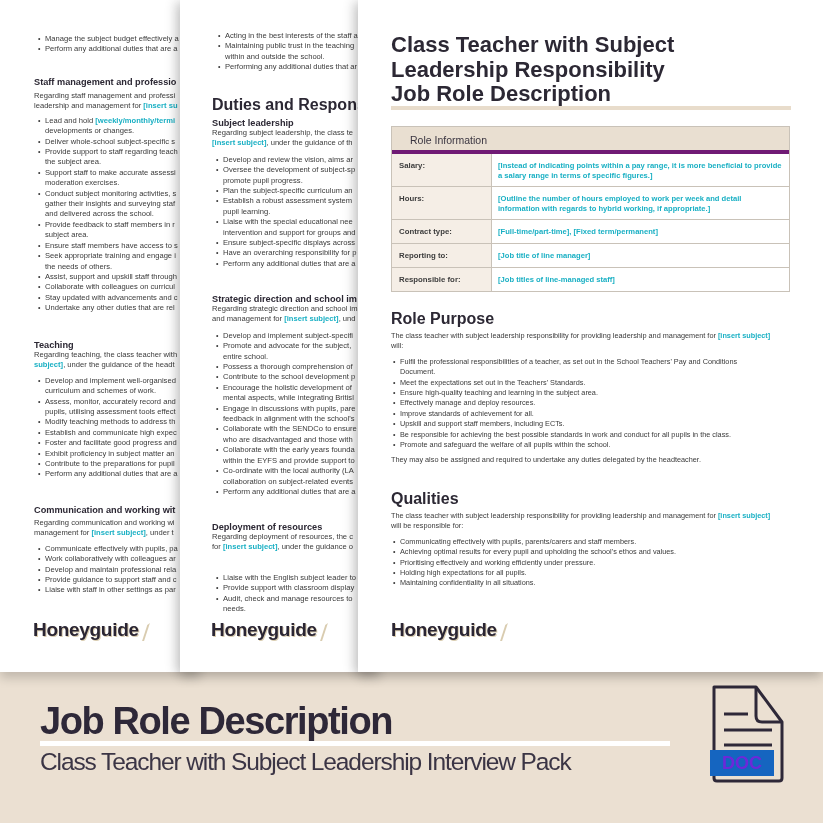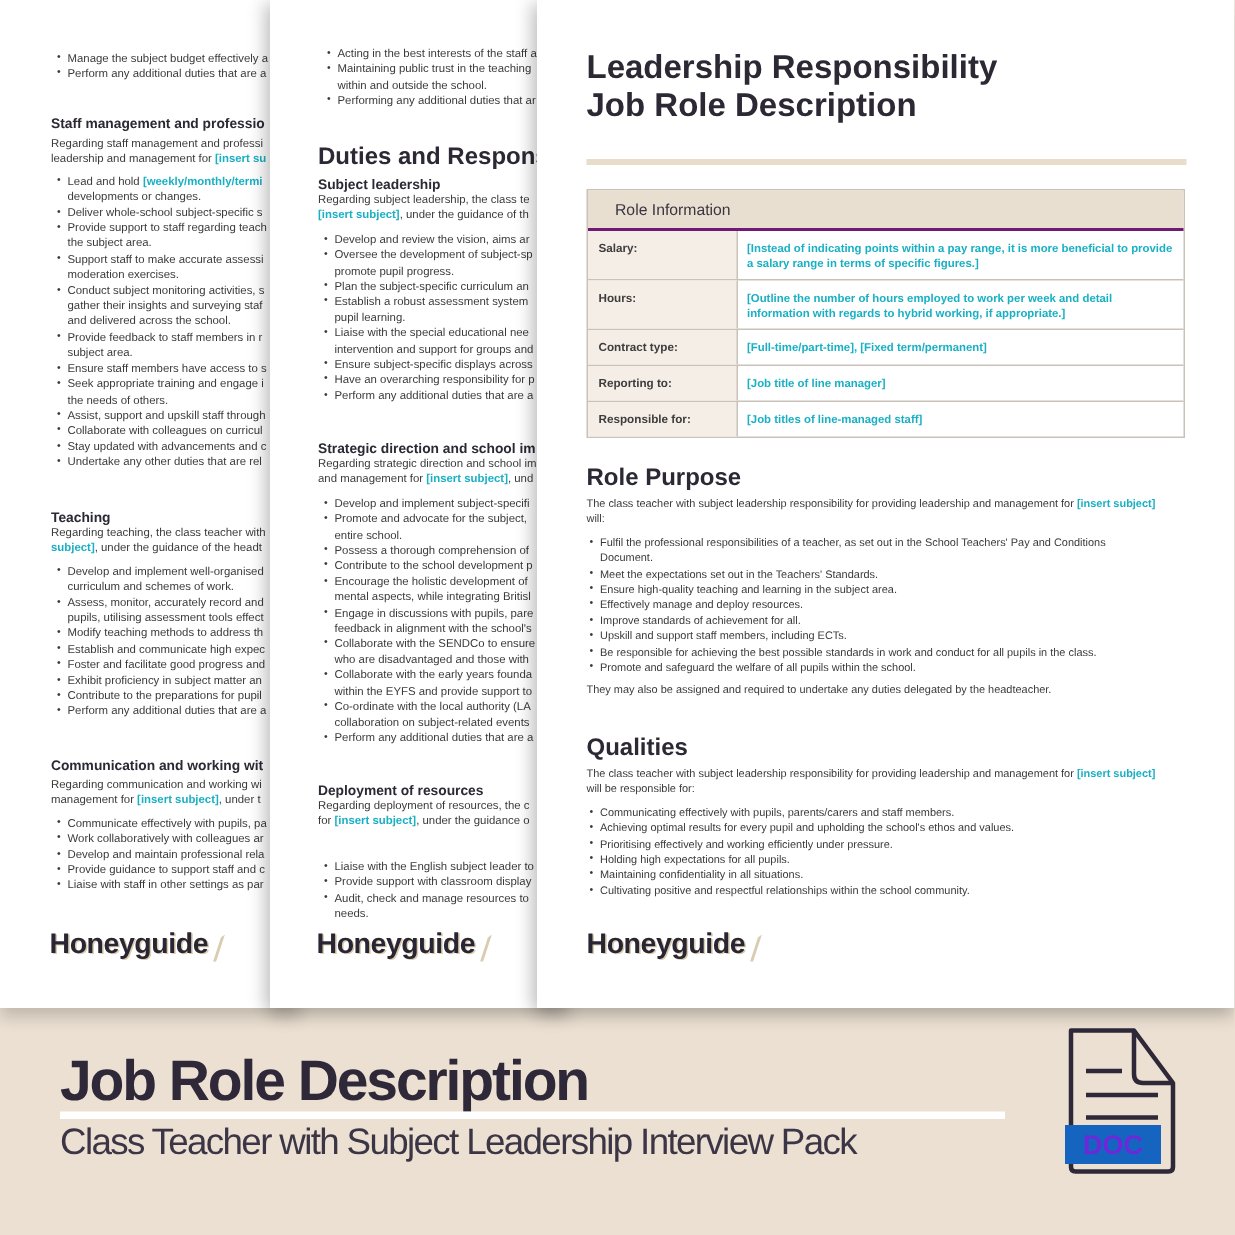--- a/index.html
+++ b/index.html
@@ -32,21 +32,21 @@
   }
   .logo::after {
     content: ""; position: absolute; right: -8px; top: 4px; width: 10px; height: 16px;
     border-right: 2px solid #d9ccb0; border-top: 2px solid transparent; transform: skewX(-18deg);
   }
 
   
   .front-title { position: absolute; left: 33px; top: 33px; font-size: 22px; line-height: 24.5px; font-weight: bold; color: #2c2834; white-space: nowrap; }
   .title-rule { position: absolute; left: 33px; top: 106px; width: 400px; height: 4px; background: #e8dccb; }
   .role-table { position: absolute; left: 33px; top: 126px; width: 399px; border: 1px solid #c9c2b8; border-collapse: collapse; }
-  .role-table .th { background: #e9dfd1; height: 27px; font-size: 10.5px; padding-left: 18px; line-height: 27px; color: #3a3540; border-bottom: 2px solid #701a75; }
+  .role-table .th { background: #e9dfd1; height: 27px; font-size: 10.5px; padding-left: 18px; line-height: 27px; color: #3a3540; border-bottom: 4px solid #701a75; }
   .role-row { display: flex; border-bottom: 1px solid #c9c2b8; }
   .role-row:last-child { border-bottom: none; }
   .role-label { width: 100px; background: #f5eee6; border-right: 1px solid #c9c2b8; font-size: 7.8px; font-weight: bold; color: #3d3d3d; padding: 7px 0 0 7px; }
   .role-value { flex: 1; font-size: 7.6px; font-weight: bold; color: #1ab0c4; padding: 7px 6px 0 6px; line-height: 10.3px; }
 
   
   .banner { position: absolute; left: 0; top: 672px; width: 823px; height: 151px; background: #ebe0d2; }
   .banner-title { position: absolute; left: 40px; top: 28px; font-size: 38px; font-weight: bold; color: #2e2838; letter-spacing: -1.4px; white-space: nowrap; }
   .banner-rule { position: absolute; left: 40px; top: 69px; width: 630px; height: 5px; background: #ffffff; }
   .banner-sub { position: absolute; left: 40px; top: 76px; font-size: 24.5px; color: #3b3545; letter-spacing: -1.1px; white-space: nowrap; }
@@ -179,20 +179,21 @@
           <li><span>Provide support with classroom display</span></li>
           <li><span>Audit, check and manage resources to</span><span class="cont">needs.</span></li>
         </ul>
     </div>
 
     <div class="logo" style="left:31px; top:619px;">Honeyguide</div>
   </div>
 
   <div class="page page-front">
     <div class="front-title">
+      <div>Class Teacher with Subject</div>
       <div>Leadership Responsibility</div>
       <div>Job Role Description</div>
     </div>
     <div class="title-rule"></div>
 
     <div class="role-table">
       <div class="th">Role Information</div>
       <div id="role-rows">
           <div class="role-row" style="height: 33px;">
             <div class="role-label">Salary:</div>
@@ -241,21 +242,20 @@
       <div class="p" style="margin-top:3px; font-size:7.3px;">
         <span>The class teacher with subject leadership responsibility for providing leadership and management for </span><span class="ph">[insert subject]</span><br>
         <span>will be responsible for:</span>
       </div>
       <ul class="bl" style="margin-top:5px; font-size:7.3px;" id="qualities-list">
           <li><span>Communicating effectively with pupils, parents/carers and staff members.</span></li>
           <li><span>Achieving optimal results for every pupil and upholding the school's ethos and values.</span></li>
           <li><span>Prioritising effectively and working efficiently under pressure.</span></li>
           <li><span>Holding high expectations for all pupils.</span></li>
           <li><span>Maintaining confidentiality in all situations.</span></li>
-          <li><span>Cultivating positive and respectful relationships within the school community.</span></li>
         </ul>
     </div>
 
     <div class="logo" style="left:33px; top:619px;">Honeyguide</div>
   </div>
 </div>
 
 <div class="banner">
   <div class="banner-title">Job Role Description</div>
   <div class="banner-rule"></div>

